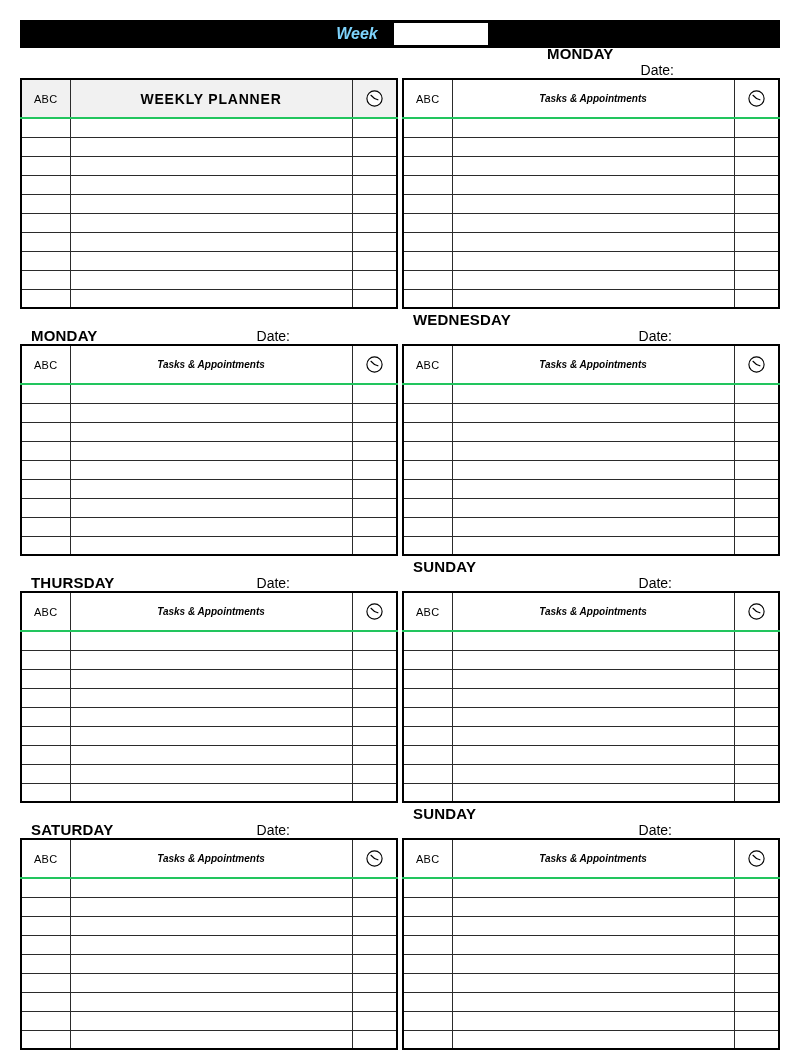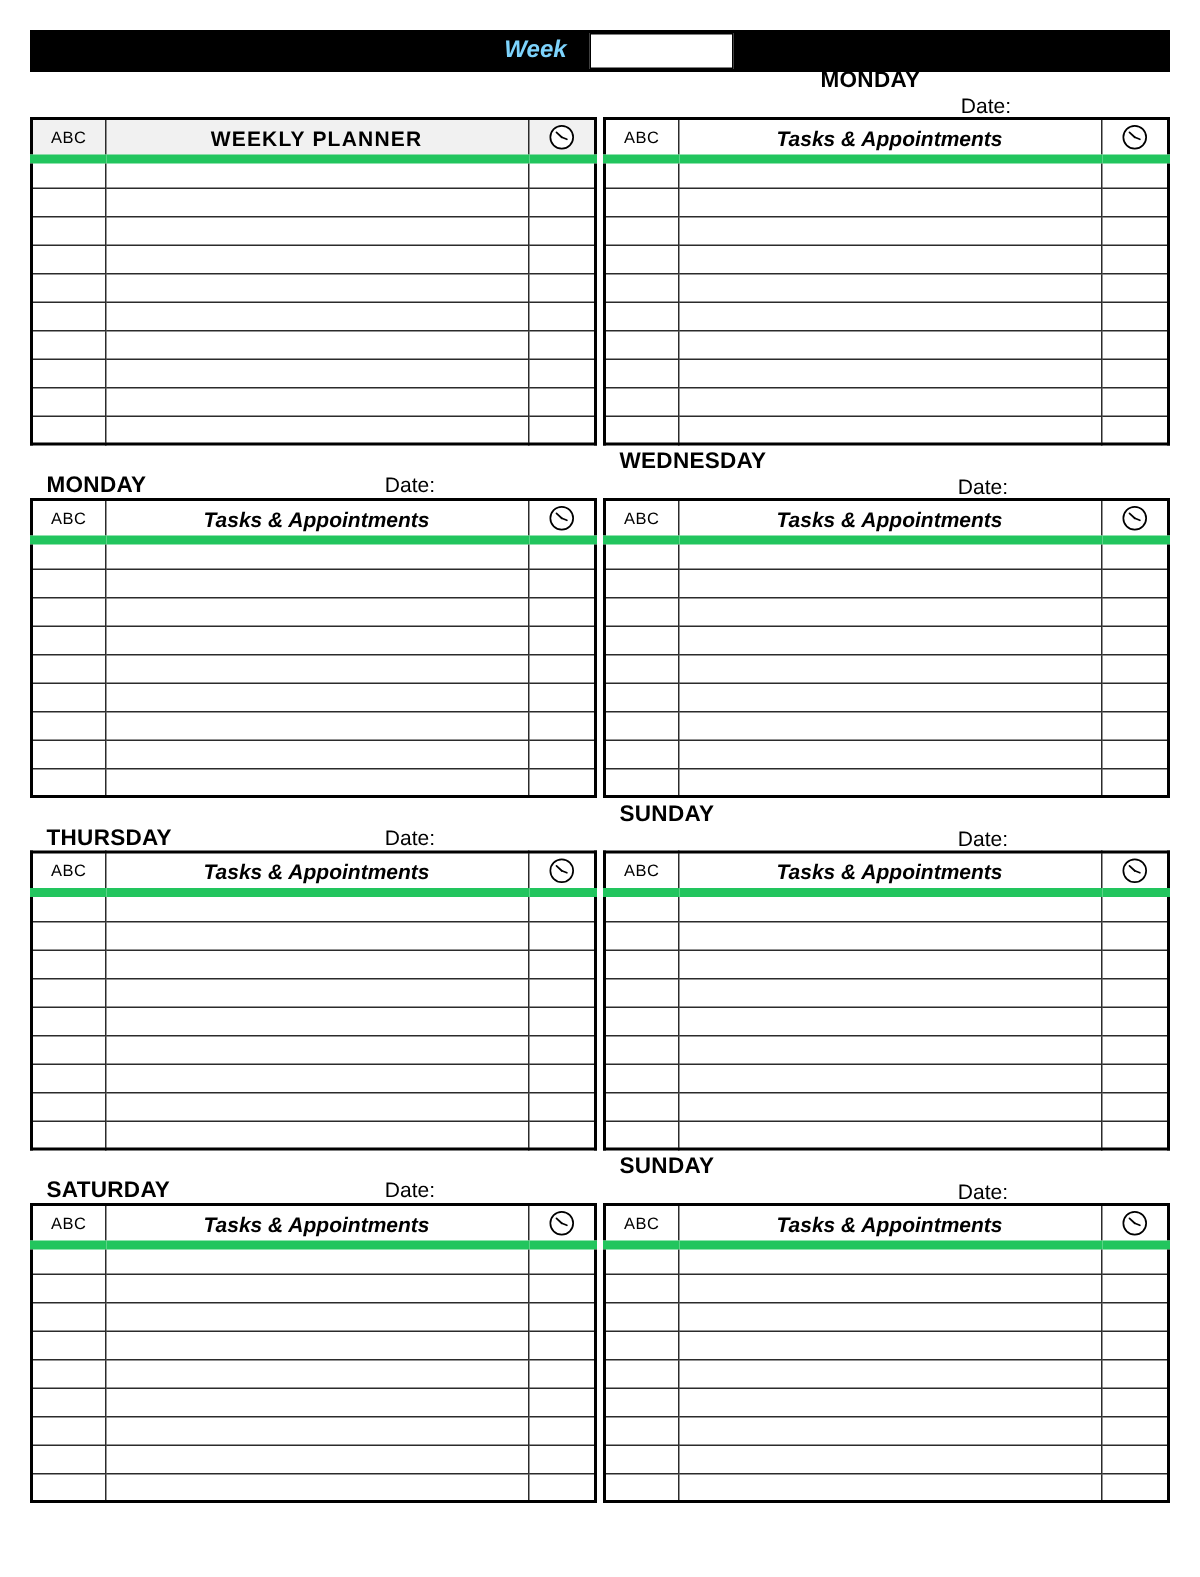--- a/index.html
+++ b/index.html
@@ -116,31 +116,31 @@
   table.planner col.c-clock { width: 45px; }
 
   table.planner th,
   table.planner td {
     border: 1px solid #2b2b2b;
     padding: 0;
     height: 19px;
     box-sizing: border-box;
   }
   table.planner thead th {
-    height: 27px;
-    border-bottom: 6px solid #22c55e;
+    height: 39px;
+    border-bottom: 2px solid #22c55e;
   }
   .th-abc {
     font-size: 11px;
     font-weight: normal;
     text-align: center;
     letter-spacing: 0.3px;
   }
   .th-main {
-    font-size: 14px;
+    font-size: 10px;
     font-style: italic;
     font-weight: bold;
     text-align: center;
   }
   .th-main.plain-title {
     font-style: normal;
     font-weight: bold;
     font-size: 14px;
     letter-spacing: 0.8px;
     margin-left: 44px;

